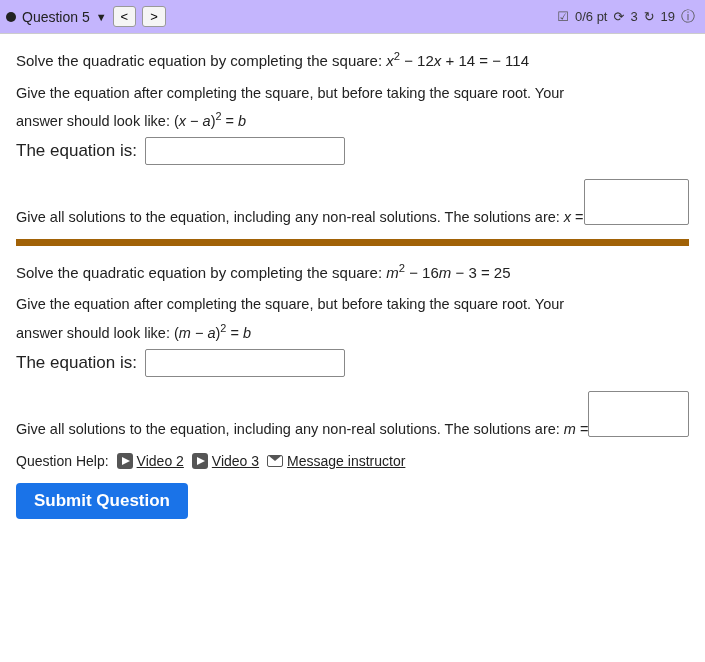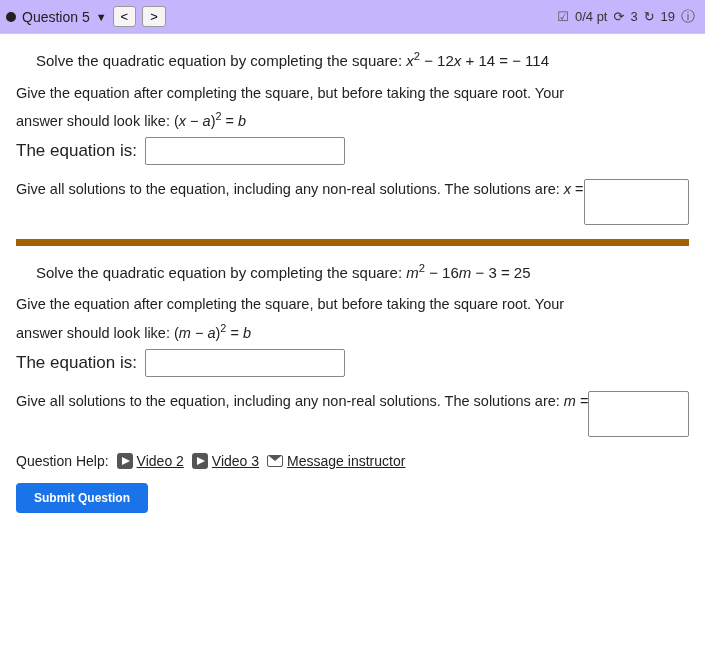--- a/index.html
+++ b/index.html
@@ -80,21 +80,20 @@
     .problem-block + .problem-block {
       border-top: 7px solid #a16207;
       padding-top: 14px;
       margin-top: 14px;
     }
 
     .problem-text {
       font-size: 15px;
       line-height: 1.5;
       margin-bottom: 10px;
-      margin-left: 20px;
     }
 
     .instruction-text {
       font-size: 14.5px;
       line-height: 1.5;
       margin-bottom: 4px;
     }
 
     .input-row {
       display: flex;
@@ -111,21 +110,21 @@
       border-radius: 2px;
       height: 28px;
       width: 200px;
       padding: 2px 5px;
       font-size: 14px;
       outline: none;
     }
 
     .solutions-row {
       display: flex;
-      align-items: flex-start;
+      align-items: flex-end;
       gap: 0;
       margin-bottom: 10px;
     }
     .solutions-label {
       font-size: 14.5px;
       white-space: nowrap;
       padding-top: 2px;
     }
     .solutions-input {
       border: 1px solid #888;
@@ -192,21 +191,21 @@
       left: 50%;
       transform: translateX(-50%);
     }
 
     
     .submit-btn {
       background: #1a73e8;
       color: #fff;
       border: none;
       padding: 8px 18px;
-      font-size: 12px;
+      font-size: 17px;
       border-radius: 4px;
       cursor: pointer;
       margin-top: 14px;
       font-weight: bold;
     }
     sup { font-size: 0.75em; vertical-align: super; }
   </style>
 </head>
 <body>
 
@@ -216,21 +215,21 @@
     <span class="question-label">
       <span>Question 5</span>
       <span style="cursor:pointer; font-size:11px; margin-left:2px;">▼</span>
     </span>
     <button class="nav-btn">&lt;</button>
     <button class="nav-btn">&gt;</button>
   </div>
   <div class="top-bar-right">
     <div class="score-info">
       <span class="checkbox-icon">☑</span>
-      <span>0/4 pt</span>
+      <span>0/6 pt</span>
       <span>⟳</span>
       <span>3</span>
       <span>↻</span>
       <span>19</span>
       <span class="icon-btn">ⓘ</span>
     </div>
   </div>
 </div>
 
 <div class="main-content">

